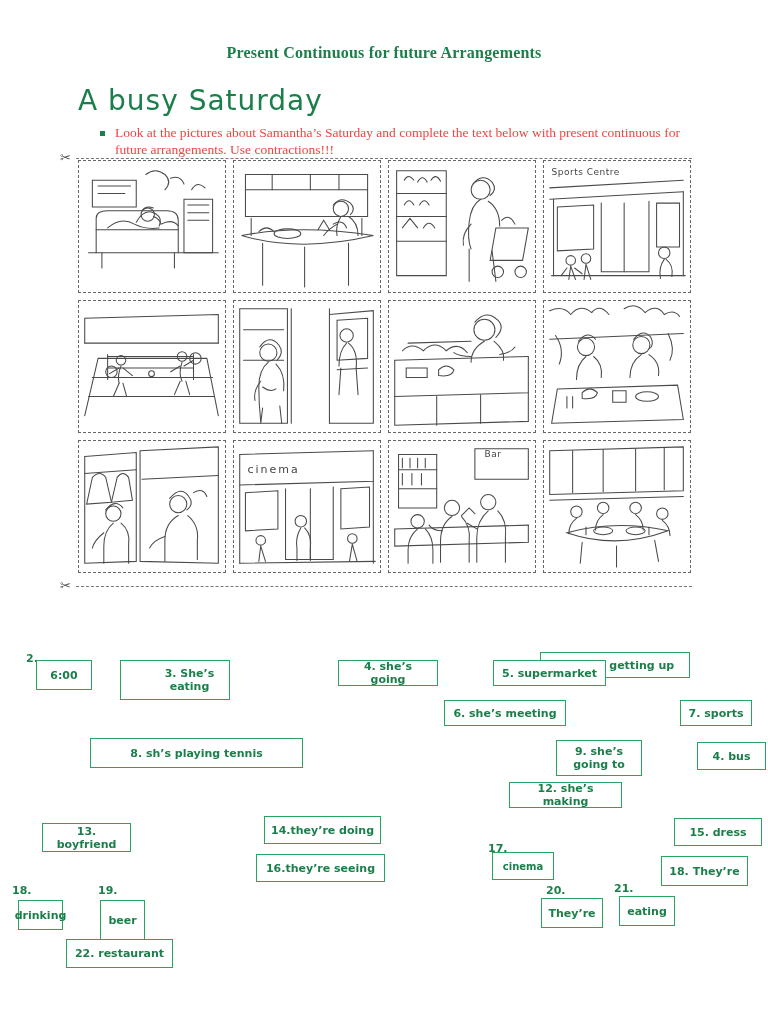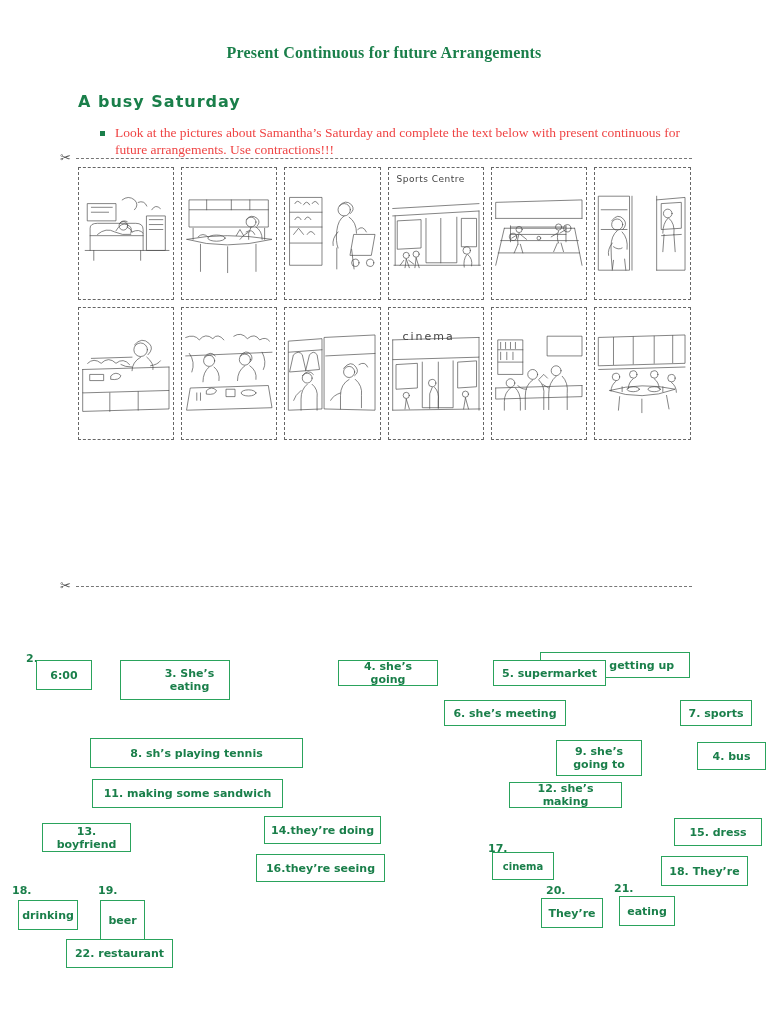--- a/index.html
+++ b/index.html
@@ -27,25 +27,25 @@
     width: 768px;
     text-align: center;
     font-family: "Liberation Serif", serif;
     font-weight: bold;
     font-size: 16px;
     color: #1a7f4a;
     letter-spacing: 0.2px;
   }
   .subtitle {
     position: absolute;
-    top: 92px;
+    top: 84px;
     left: 78px;
     font-family: "DejaVu Sans", sans-serif;
-    font-weight: bold;
-    font-size: 16px;
+    font-weight: normal;
+    font-size: 28px;
     color: #1a7f4a;
     letter-spacing: 1px;
   }
   .bullet-row {
     position: absolute;
     top: 124px;
     left: 100px;
     width: 600px;
     display: flex;
     align-items: flex-start;
@@ -75,25 +75,25 @@
   .cutline {
     position: absolute;
     border-top: 1px dashed #777;
     height: 0;
   }
 
   
   .comic {
     position: absolute;
     left: 78px;
-    top: 167px;
+    top: 160px;
     width: 612px;
     height: 412px;
     display: grid;
-    grid-template-columns: repeat(6, 1fr);
+    grid-template-columns: repeat(4, 1fr);
     grid-template-rows: repeat(3, 1fr);
     gap: 8px;
   }
   .cell {
     border: 1px dashed #666;
     margin: -0.5px;
     position: relative;
     overflow: hidden;
     background: #fff;
   }
@@ -431,27 +431,26 @@
   <div class="box" style="left:540px; top:652px; width:150px; height:26px;">1. She’s getting up</div>
   <div class="box" style="left:36px;  top:660px; width:56px;  height:30px;">6:00</div>
   <div class="box" style="left:120px; top:660px; width:110px; height:40px;padding-left:35px;">3. She’s eating</div>
   <div class="box" style="left:338px; top:660px; width:100px; height:26px;">4. she’s going</div>
   <div class="box" style="left:473px; top:660px; width:113px; height:26px;margin-left:20px;">5. supermarket</div>
   <div class="box" style="left:444px; top:700px; width:122px; height:26px;text-align:right;">6. she’s meeting</div>
   <div class="box" style="left:680px; top:700px; width:72px;  height:26px;">7. sports</div>
   <div class="box" style="left:90px;  top:738px; width:213px; height:30px;">8. sh’s playing tennis</div>
   <div class="box" style="left:556px; top:740px; width:86px;  height:36px;">9. she’s going to</div>
   <div class="box" style="left:697px; top:742px; width:69px;  height:28px;">4. bus</div>
-  <div class="box" style="left:92px;  top:779px; width:191px; height:29px;">11. making some sandwich</div>
   <div class="box" style="left:509px; top:782px; width:113px; height:26px;">12. she’s making</div>
   <div class="box" style="left:42px;  top:823px; width:89px; height:29px;">13.  boyfriend</div>
   <div class="box" style="left:264px; top:816px; width:117px; height:28px;">14.they’re doing</div>
   <div class="box" style="left:674px; top:818px; width:88px;  height:28px;">15. dress</div>
   <div class="box" style="left:256px; top:854px; width:129px; height:28px;">16.they’re  seeing</div>
   <div class="box" style="left:492px; top:852px; width:62px;  height:28px; font-size:10px;">cinema</div>
   <div class="box" style="left:661px; top:856px; width:87px;  height:30px;">18. They’re</div>
-  <div class="box" style="left:18px;  top:900px; width:60px;  height:30px;">drinking</div>
+  <div class="box" style="left:18px;  top:900px; width:45px;  height:30px;">drinking</div>
   <div class="box" style="left:100px; top:900px; width:45px;  height:40px;">beer</div>
   <div class="box" style="left:541px; top:898px; width:62px;  height:30px;">They’re</div>
   <div class="box" style="left:619px; top:896px; width:56px;  height:30px;">eating</div>
   <div class="box" style="left:66px;  top:939px; width:107px; height:29px;">22. restaurant</div>
 
 </div>
 
 </body></html>

